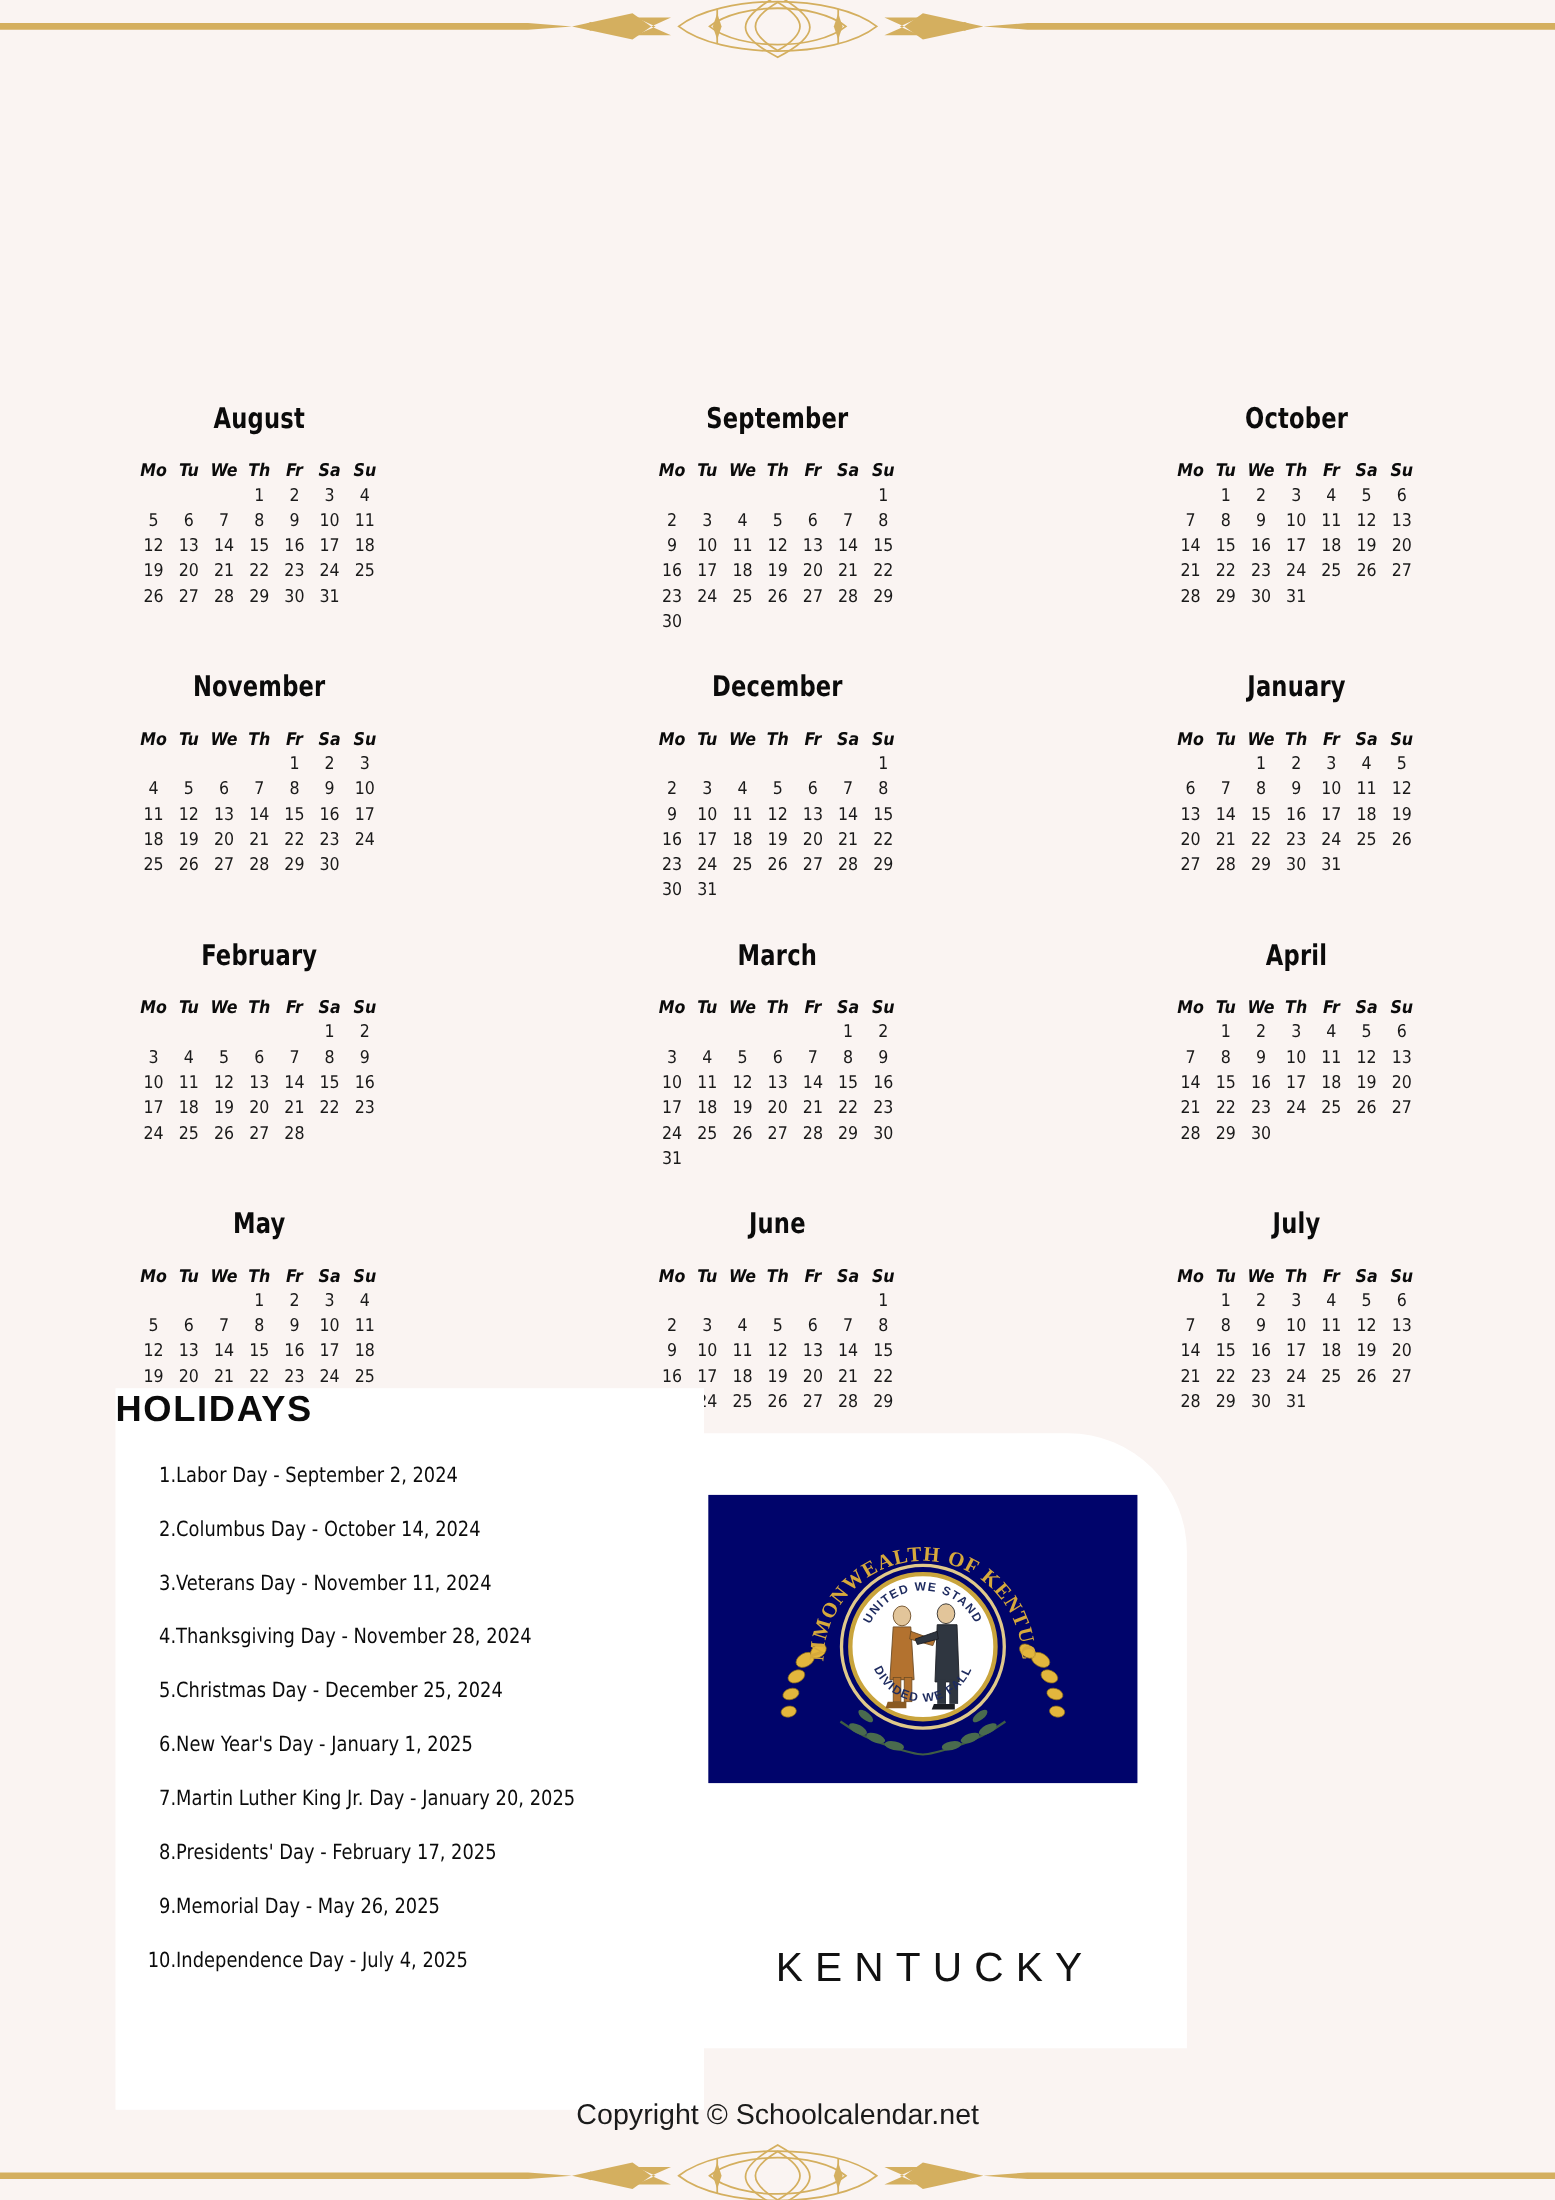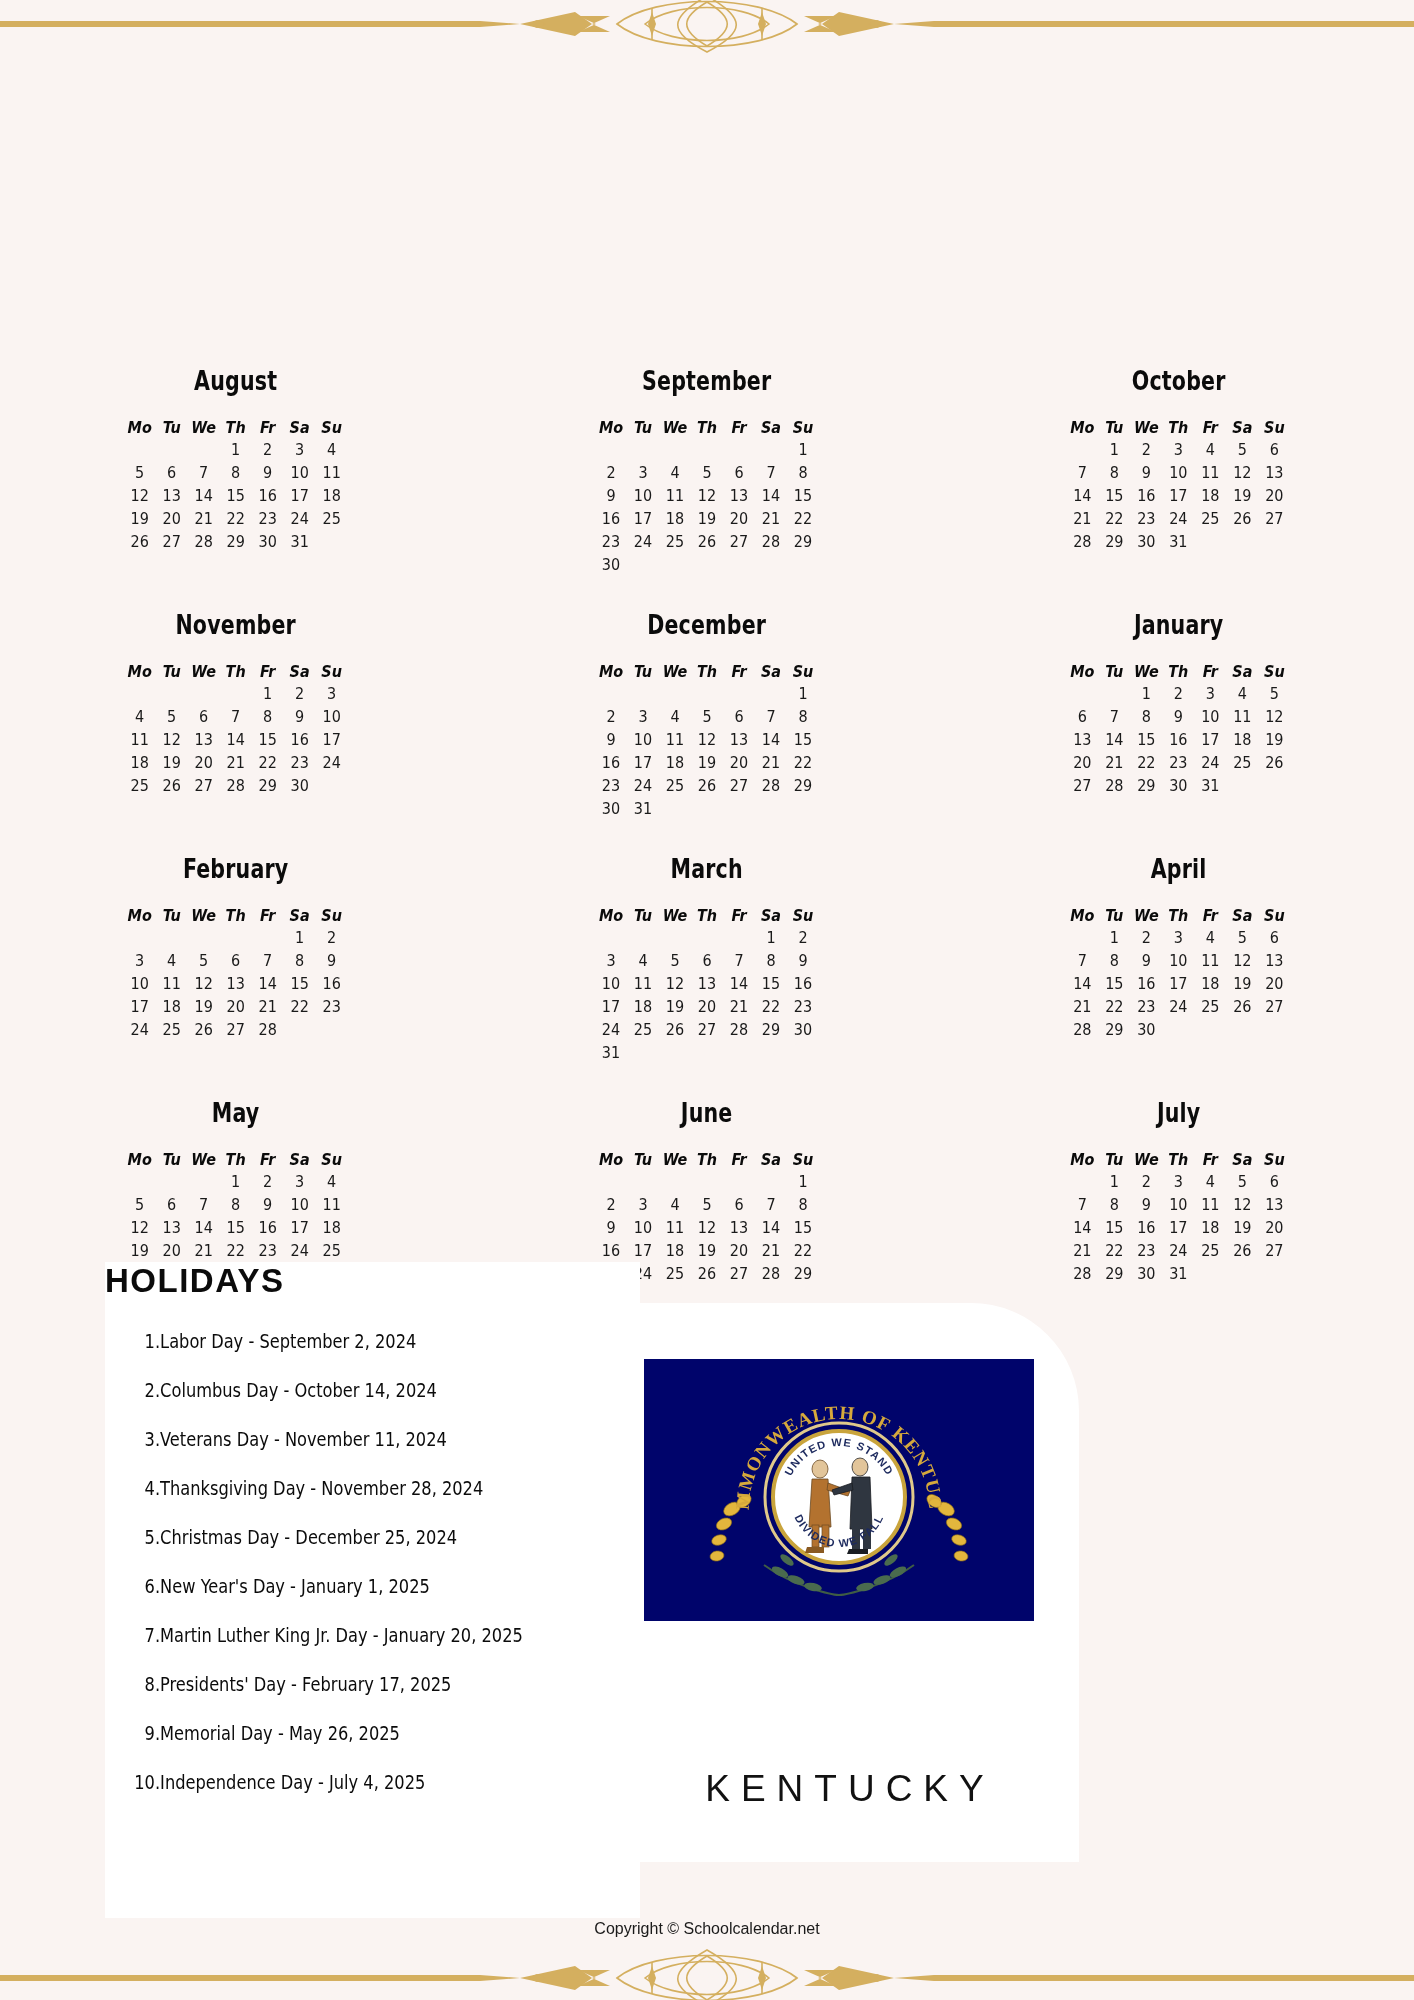--- a/index.html
+++ b/index.html
@@ -129,21 +129,21 @@
     font-size:37px;
     letter-spacing:11px;
     color:#111;
   }
 
   
   .footer{
     position:absolute;left:0;bottom:62px;width:1414px;
     text-align:center;
     font-family:"Liberation Sans","DejaVu Sans",sans-serif;
-    font-size:16px;
+    font-size:26px;
     color:#1a1a1a;
   }
 </style>
 </head>
 <body>
 
 <div class="page">
 
   <div class="ornament top">
     <svg viewBox="0 0 1414 60" width="1414" height="60" preserveAspectRatio="none">

